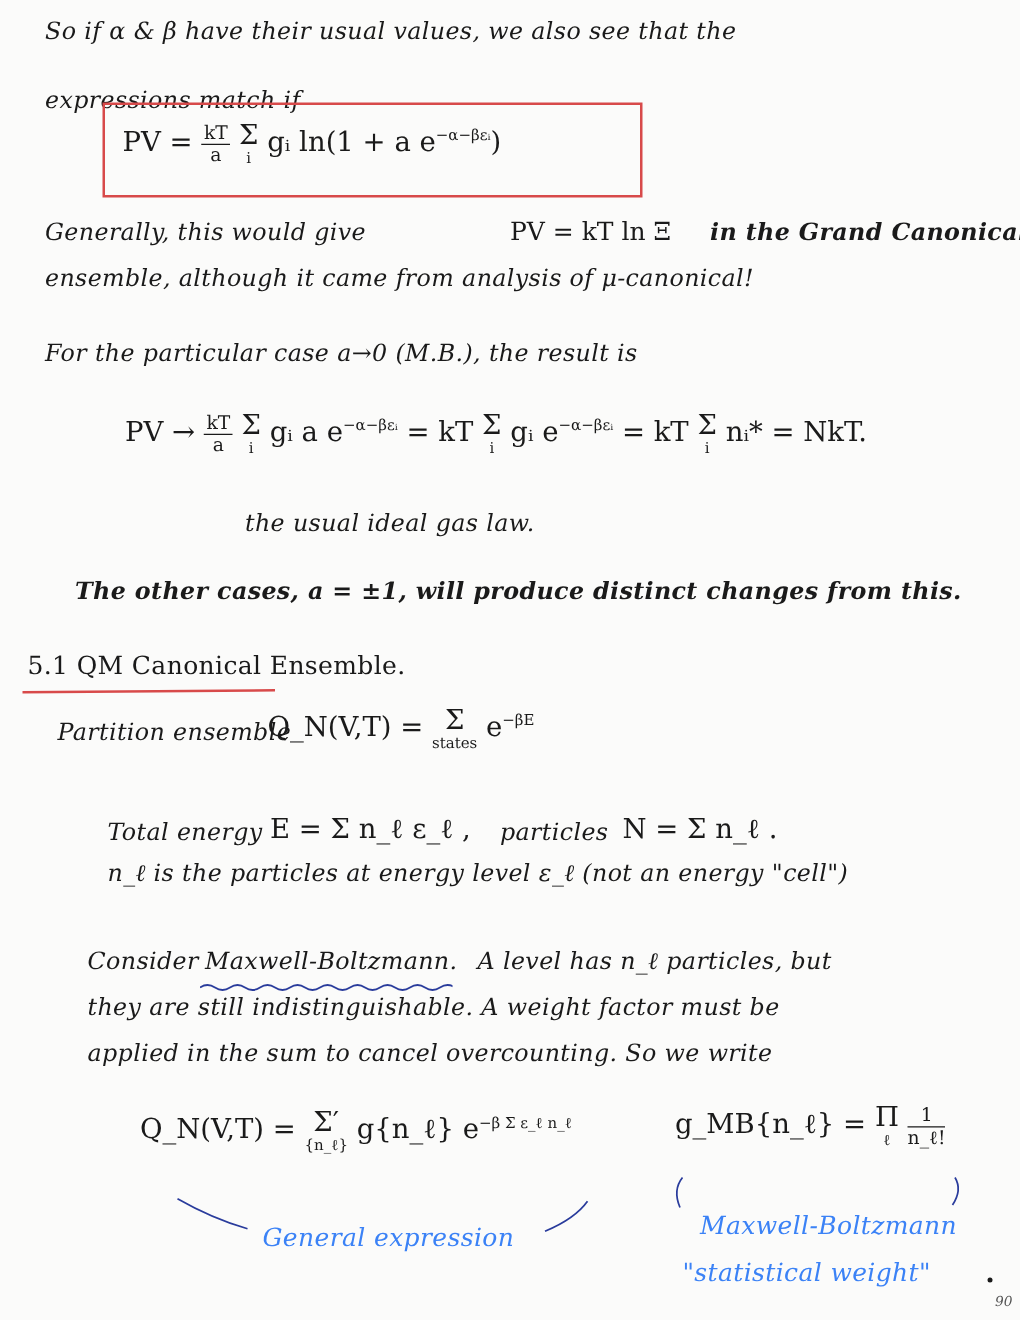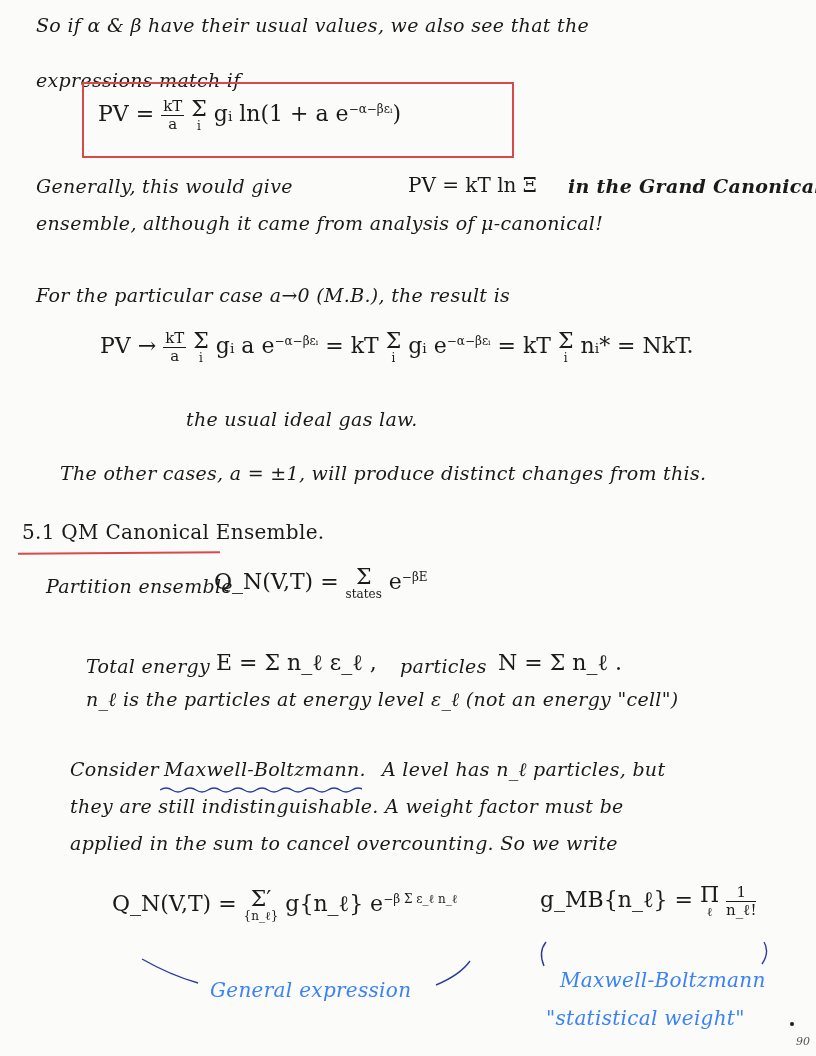--- a/index.html
+++ b/index.html
@@ -35,35 +35,35 @@
   <span class="frac"><span class="num">kT</span><span class="den">a</span></span>
   <span class="sumw"><span class="s">Σ</span><span class="idx">i</span></span>
   <span>gᵢ ln(1 + a e</span><sup>−α−βεᵢ</sup><span>)</span>
 </div>
 
 <div class="line" style="left:36px; top:175px;">Generally, this would give</div>
 <div class="math" style="left:408px; top:173px; font-size:20px;">PV = kT ln Ξ</div>
 <div class="line" style="left:568px; top:175px;font-weight:bold;">in the Grand Canonical</div>
 <div class="line" style="left:36px; top:212px;">ensemble, although it came from analysis of μ-canonical!</div>
 
-<div class="line" style="left:36px; top:284px;">For the particular case a→0 (M.B.), the result is</div>
+<div class="line" style="left:36px; top:272px;">For the particular case a→0 (M.B.), the result is</div>
 <div class="math" style="left:100px; top:330px;">
   <span>PV →</span>
   <span class="frac"><span class="num">kT</span><span class="den">a</span></span>
   <span class="sumw"><span class="s">Σ</span><span class="idx">i</span></span>
   <span>gᵢ a e</span><sup>−α−βεᵢ</sup>
   <span>= kT</span>
   <span class="sumw"><span class="s">Σ</span><span class="idx">i</span></span>
   <span>gᵢ e</span><sup>−α−βεᵢ</sup>
   <span>= kT</span>
   <span class="sumw"><span class="s">Σ</span><span class="idx">i</span></span>
   <span>nᵢ* = NkT.</span>
 </div>
-<div class="line" style="left:186px; top:408px;">the usual ideal gas law.</div>
-<div class="line" style="left:60px; top:462px;">The other cases, a = ±1, will produce distinct changes from this.</div>
+<div class="line" style="left:196px; top:408px;">the usual ideal gas law.</div>
+<div class="line" style="left:60px; top:462px;font-weight:bold;">The other cases, a = ±1, will produce distinct changes from this.</div>
 
 <div class="line" style="left:22px; top:520px; font-style:normal; font-size:20px;">5.1 QM Canonical Ensemble.</div>
 <div class="underline-red" style="left:18px; top:552px; width:202px;"></div>
 
 <div class="line" style="left:46px; top:575px;">Partition ensemble</div>
 <div class="math" style="left:214px; top:566px;">
   <span>Q_N(V,T) =</span>
   <span class="sumw"><span class="s">Σ</span><span class="idx">states</span></span>
   <span>e</span><sup>−βE</sup>
 </div>

